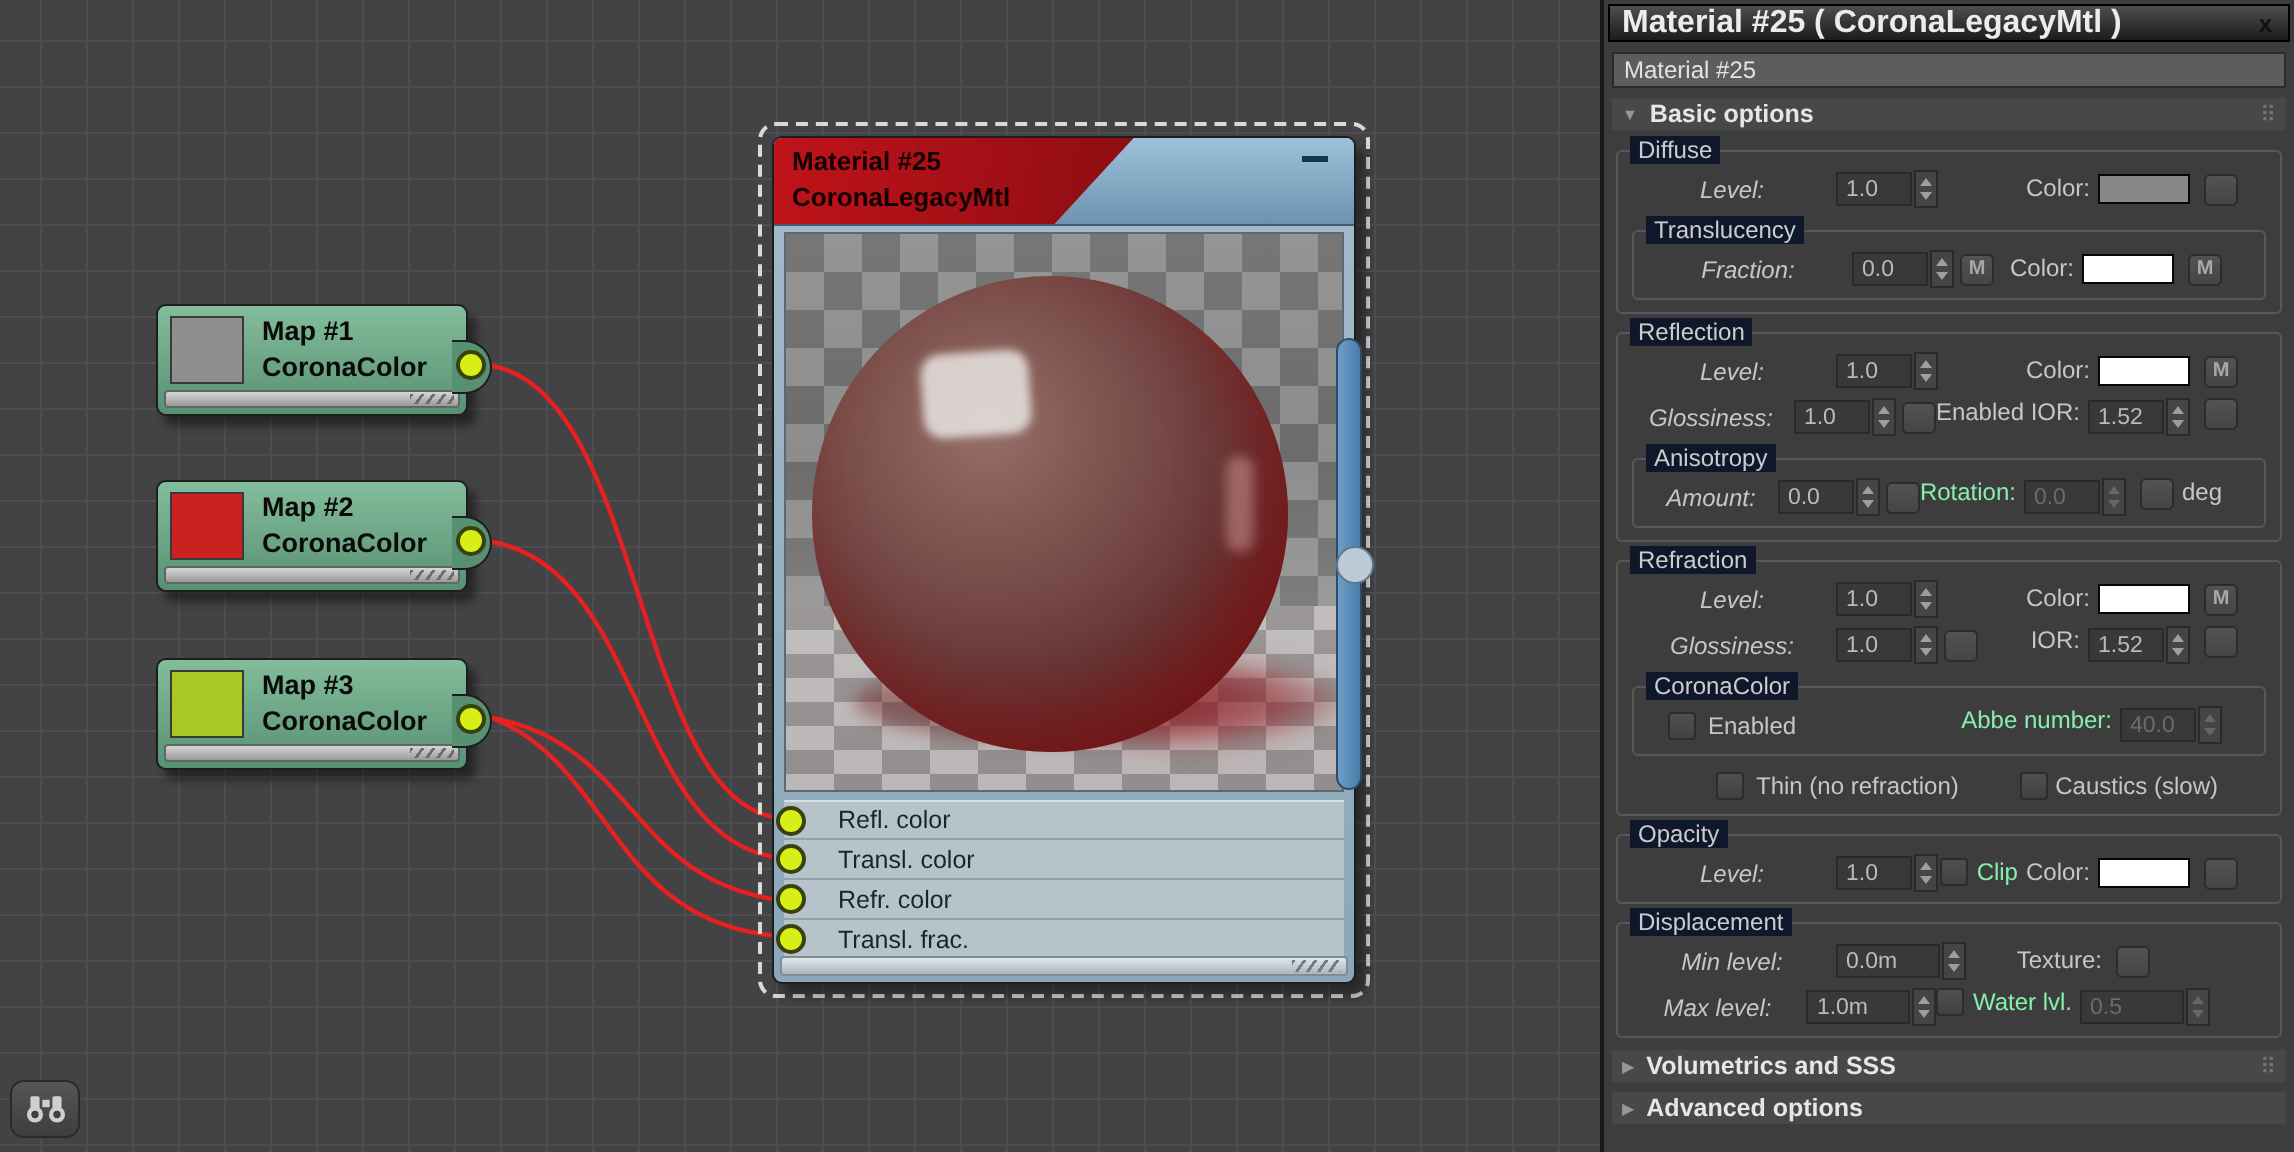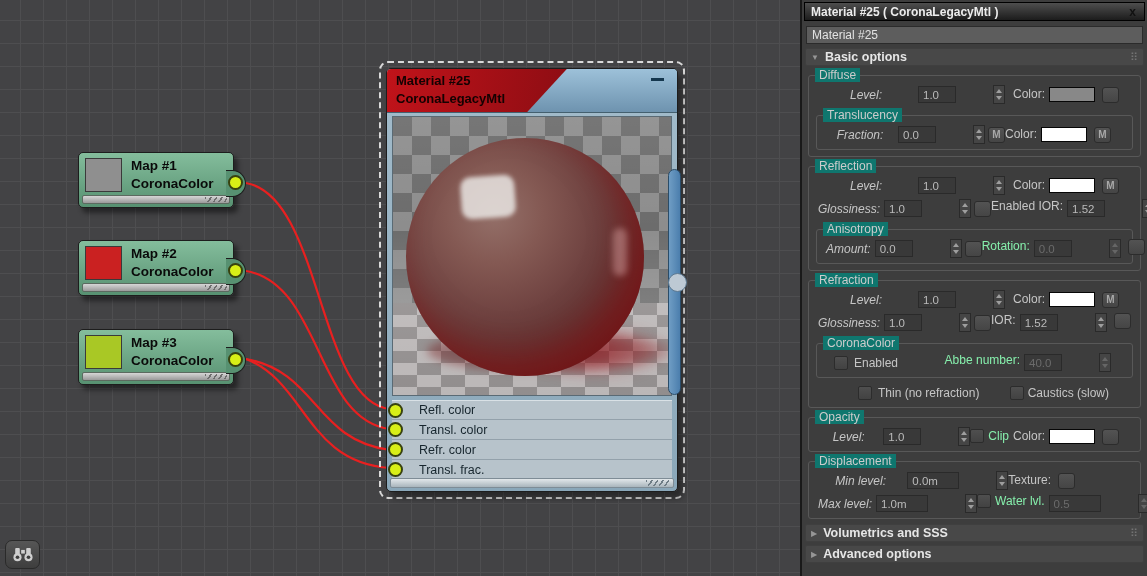--- a/index.html
+++ b/index.html
@@ -84,44 +84,44 @@
 
   .findbtn { position:absolute; left:5px; bottom:7px; width:35px; height:29px; border-radius:7px;
     background:linear-gradient(#565656,#3e3e3e); border:1px solid #2a2a2a;
     display:flex; align-items:center; justify-content:center; }
 
   
   .panel { position:absolute; left:800px; top:0; width:347px; height:576px;
     background:#3d3d3d; border-left:2px solid #191919; overflow:hidden; }
   .tbar { height:19px; margin:2px 2px 0; background:linear-gradient(#4e4e4e,#1c1c1c);
     border:1px solid #000; display:flex; align-items:center; padding:0 6px; }
-  .tt { font-weight:bold; font-size:12px; color:#ececec; }
+  .tt { font-weight:bold; font-size:16px; color:#ececec; }
   .xbtn { margin-left:auto; font-weight:bold; font-size:12px; color:#111; line-height:1; padding:0 2px; }
   .namefield { margin:5px 4px 4px; height:18px; background:#5d5d5d; border:1px solid #2b2b2b;
     display:flex; align-items:center; padding:0 5px; font-size:12px; color:#e2e2e2; }
 
   .roll { display:flex; align-items:center; height:18px; background:#484848; margin:3px 3px 2px;
     border:1px solid #3f3f3f; border-radius:2px; padding:0 5px; }
   .arr { font-size:8px; color:#969696; margin-right:6px; }
   .rt { font-weight:bold; font-size:12.5px; color:#e6e6e6; }
   .dots { margin-left:auto; color:#747474; font-size:11px; }
 
   .grp { position:relative; border:1px solid #585858; border-radius:3px;
     margin:9px 6px 5px; padding:7px 4px 3px; }
-  .gl { position:absolute; top:-8px; left:6px; background:#0f766e; padding:0 4px;
+  .gl { position:absolute; top:-8px; left:6px; background:#0f172a; padding:0 4px;
     font-size:12px; color:#cccccc; }
   .grp .grp { margin:9px 3px 3px; }
 
   .row { display:flex; align-items:center; height:23px; padding:0 5px; }
   .lab { font-size:12px; color:#c6c6c6; white-space:nowrap; }
   .w96 { width:96px; text-align:center; margin-right:4px;font-style:italic; }
   .rcol { display:flex; gap:4px; margin-left:auto; margin-right:12px; }
   .dis-lab { color:#86efac; }
 
-  .spin { display:flex; align-items:center;gap:36px; }
+  .spin { display:flex; align-items:center; }
   .fld { height:17px; min-width:38px; background:#393939; border:1px solid #2a2a2a;
     color:#bababa; font-size:11.5px; display:flex; align-items:center; padding:0 4px; }
   .fldw { min-width:52px; }
   .sbt { width:12px; height:19px; margin-left:1px; background:#454545; border:1px solid #2a2a2a;
     display:flex; flex-direction:column; align-items:center; justify-content:center; gap:2.5px; }
   .tu { width:0; height:0; border-left:3px solid transparent; border-right:3px solid transparent;
     border-bottom:4px solid #9e9e9e; }
   .td { width:0; height:0; border-left:3px solid transparent; border-right:3px solid transparent;
     border-top:4px solid #9e9e9e; }
   .dis .fld { color:#6b6b6b; }

